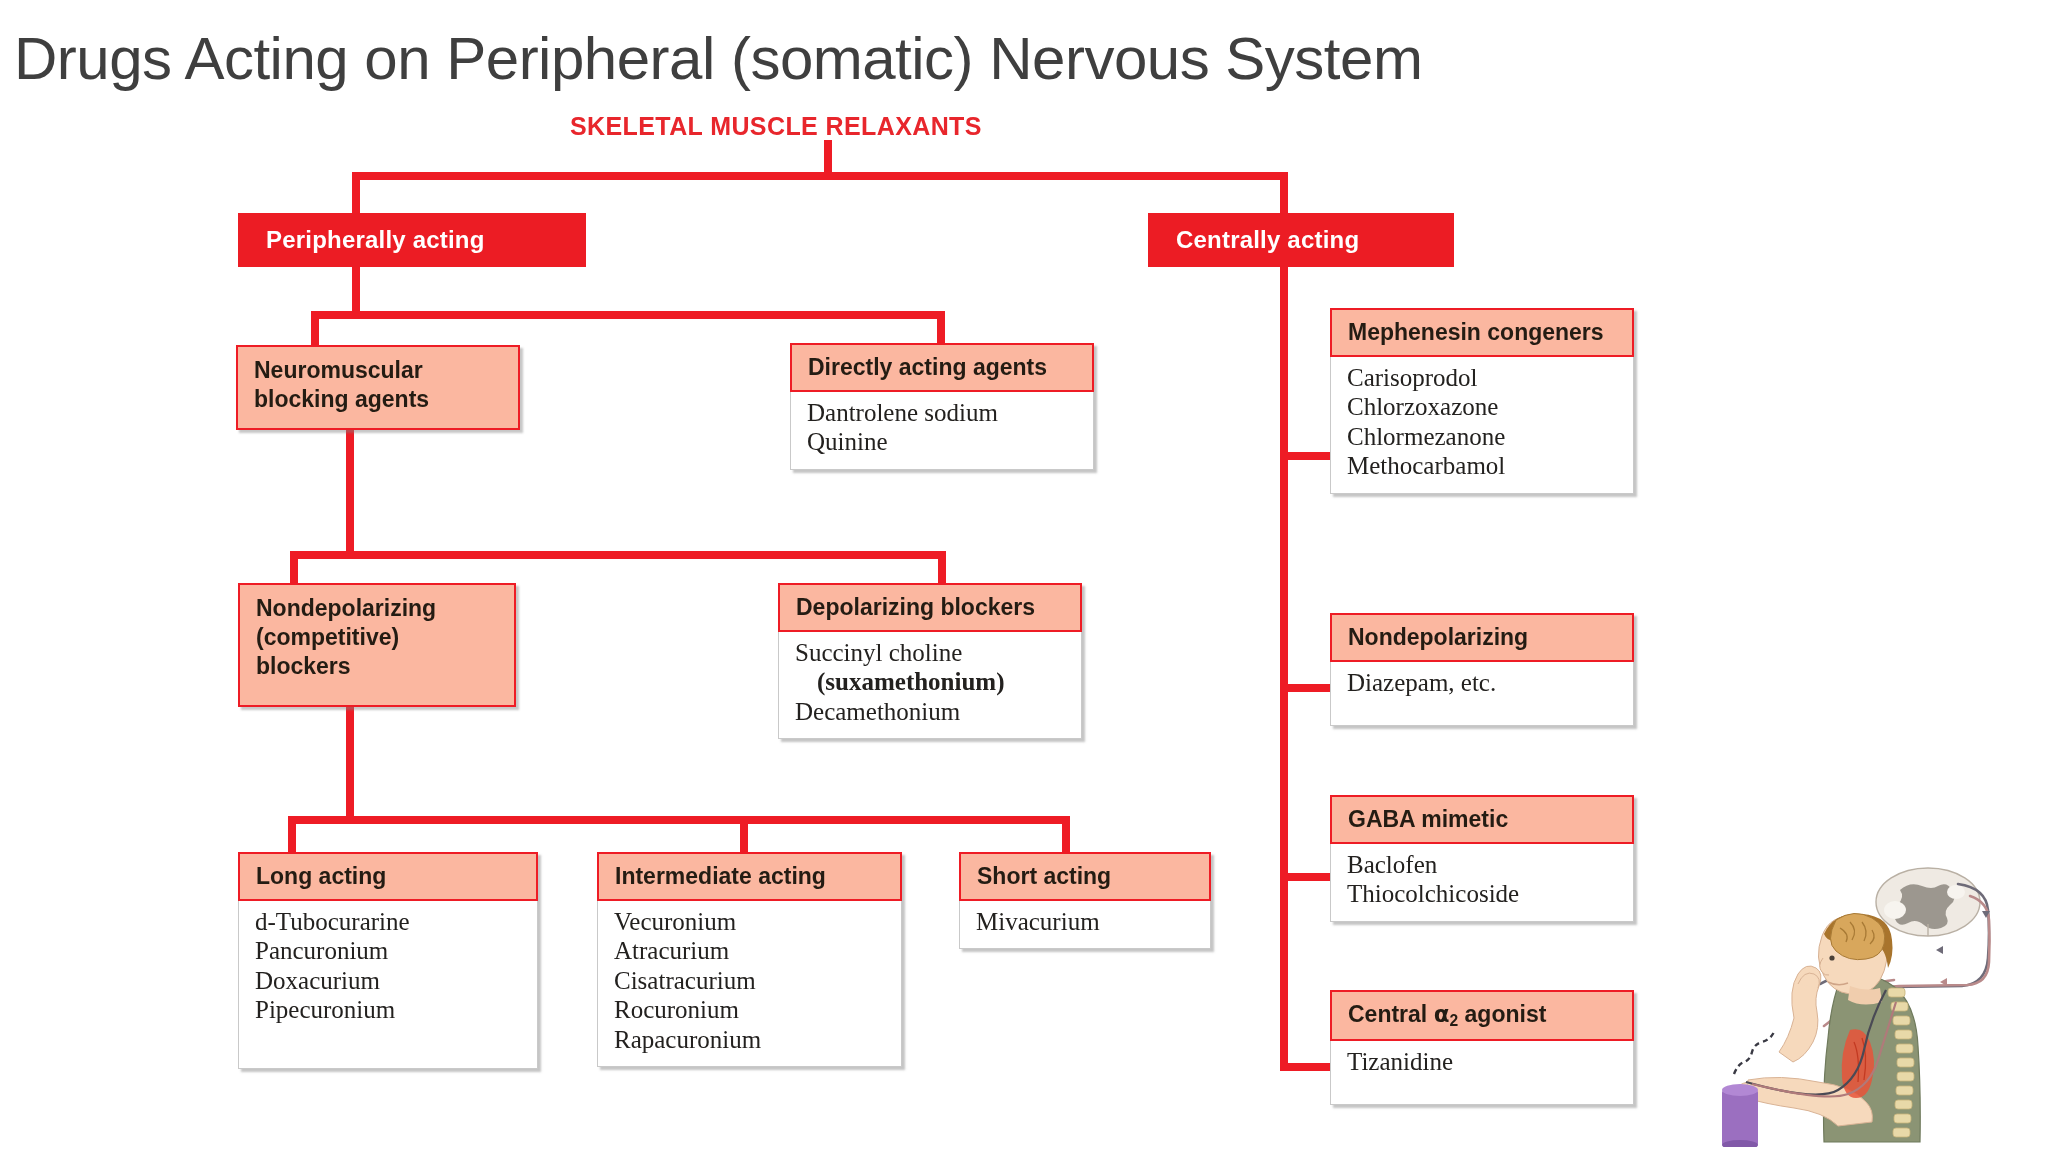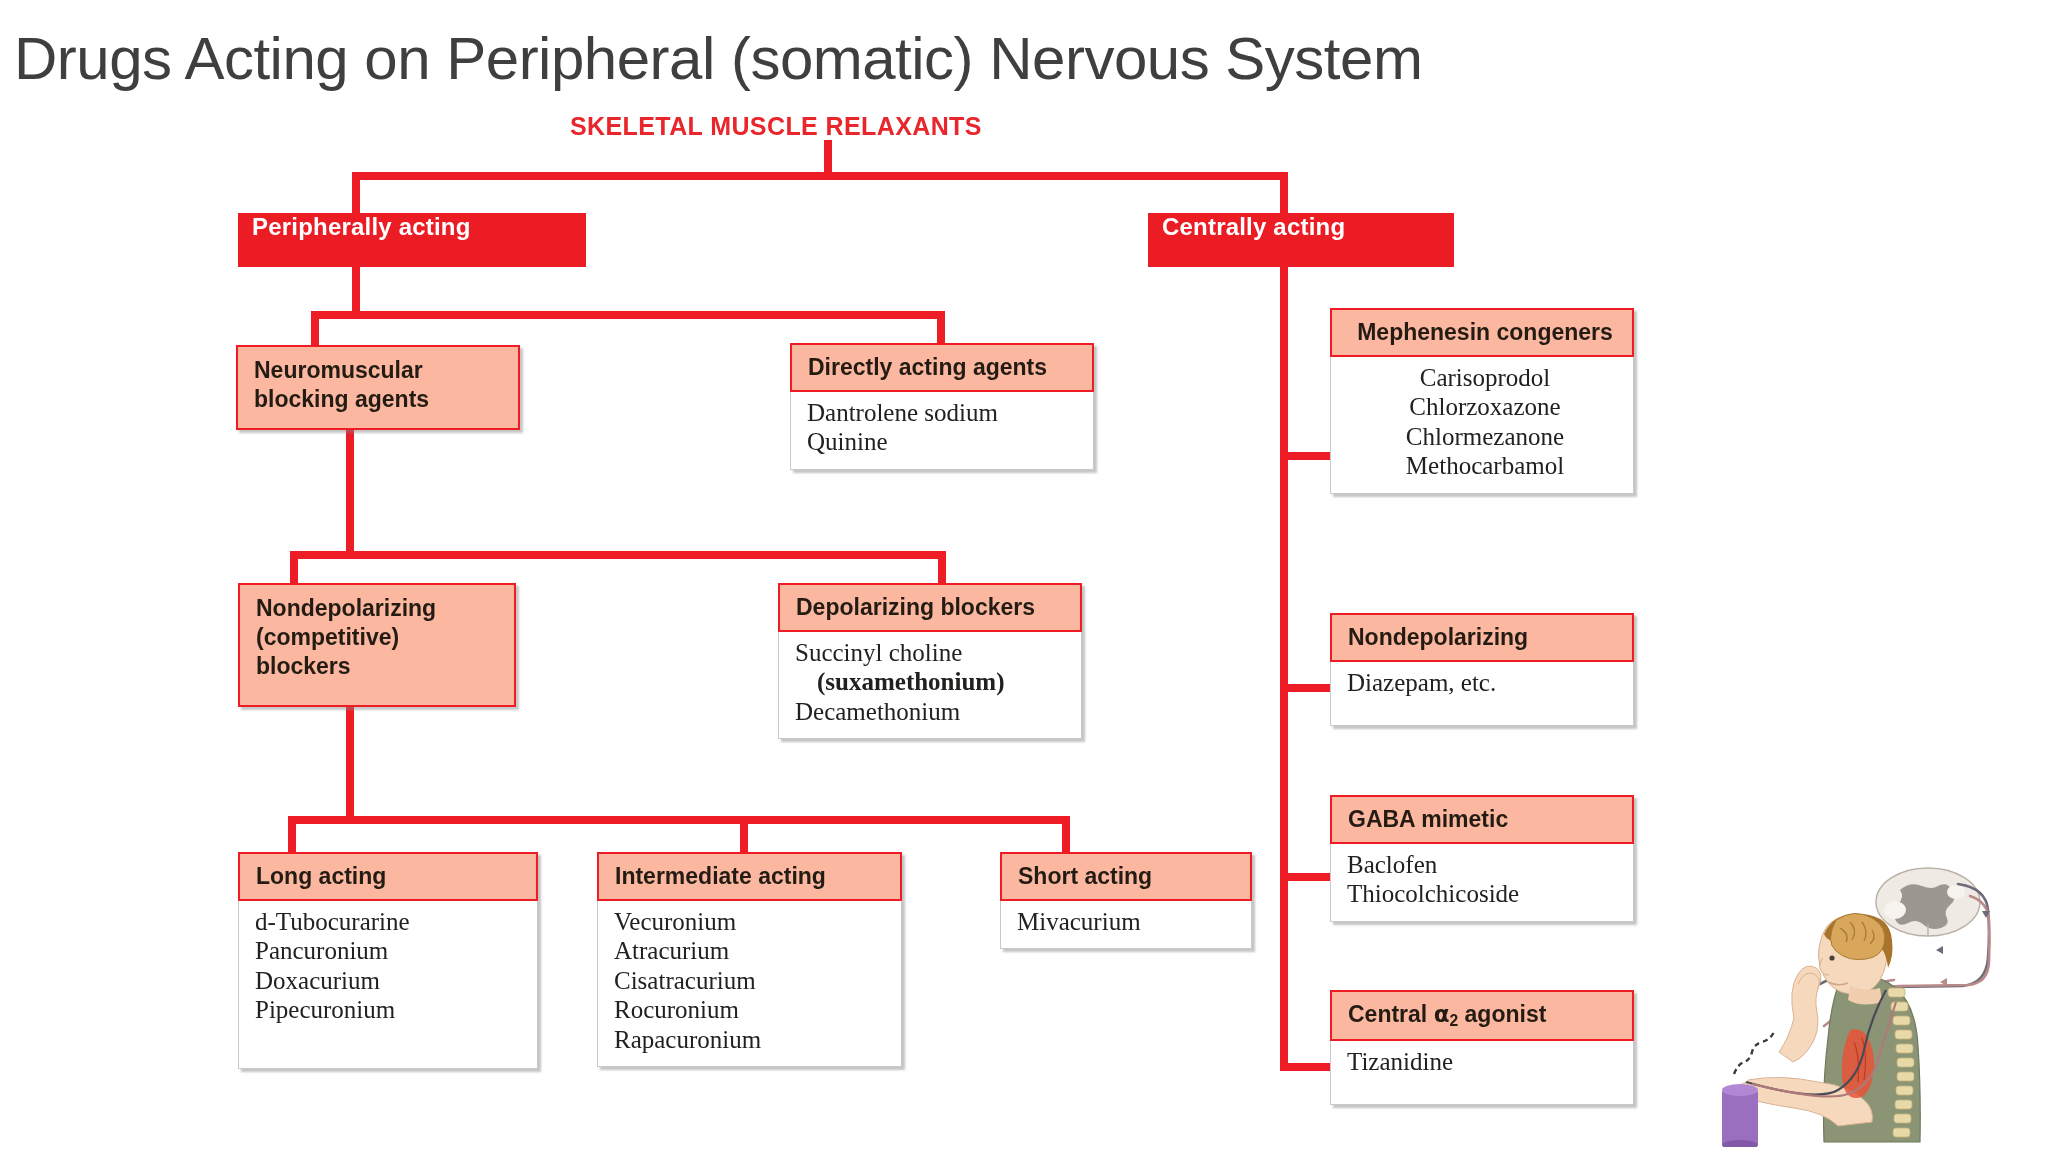--- a/index.html
+++ b/index.html
@@ -39,21 +39,22 @@
   .conn.v { width: 7px; }
 
   
   .red-box {
     position: absolute;
     background: #ec1c24;
     color: #ffffff;
     font-weight: bold;
     font-size: 24px;
     display: flex;
-    padding-left: 14px;
+    align-items: center;
+    padding-left: 28px;
     letter-spacing: 0.2px;
     z-index: 5;
   }
 
   
   .pink-box {
     position: absolute;
     background: #fbb7a0;
     border: 2px solid #ee1c25;
     color: #241c13;
@@ -175,35 +176,35 @@
     <div class="card-head">Intermediate acting</div>
     <div class="card-body">
       <div class="li">Vecuronium</div>
       <div class="li">Atracurium</div>
       <div class="li">Cisatracurium</div>
       <div class="li">Rocuronium</div>
       <div class="li">Rapacuronium</div>
     </div>
   </div>
 
-  <div class="card" style="left:959px; top:852px; width:252px;margin-left:41px;">
+  <div class="card" style="left:959px; top:852px; width:252px;">
     <div class="card-head">Short acting</div>
     <div class="card-body">
       <div class="li">Mivacurium</div>
     </div>
   </div>
 
   <div class="conn v" style="left:1280px; top:265px; width:8px; height:806px;"></div>
   <div class="conn h" style="left:1280px; top:1063px; width:54px; height:8px;"></div>
 
   <div class="conn h" style="left:1280px; top:452px; width:54px; height:8px;"></div>
   <div class="conn h" style="left:1280px; top:684px; width:54px; height:8px;"></div>
   <div class="conn h" style="left:1280px; top:873px; width:54px; height:8px;"></div>
 
-  <div class="card" style="left:1330px; top:308px; width:304px;text-align:center;">
+  <div class="card" style="left:1330px; top:308px; width:304px;">
     <div class="card-head">Mephenesin congeners</div>
     <div class="card-body">
       <div class="li">Carisoprodol</div>
       <div class="li">Chlorzoxazone</div>
       <div class="li">Chlormezanone</div>
       <div class="li">Methocarbamol</div>
     </div>
   </div>
 
   <div class="card" style="left:1330px; top:613px; width:304px;">

